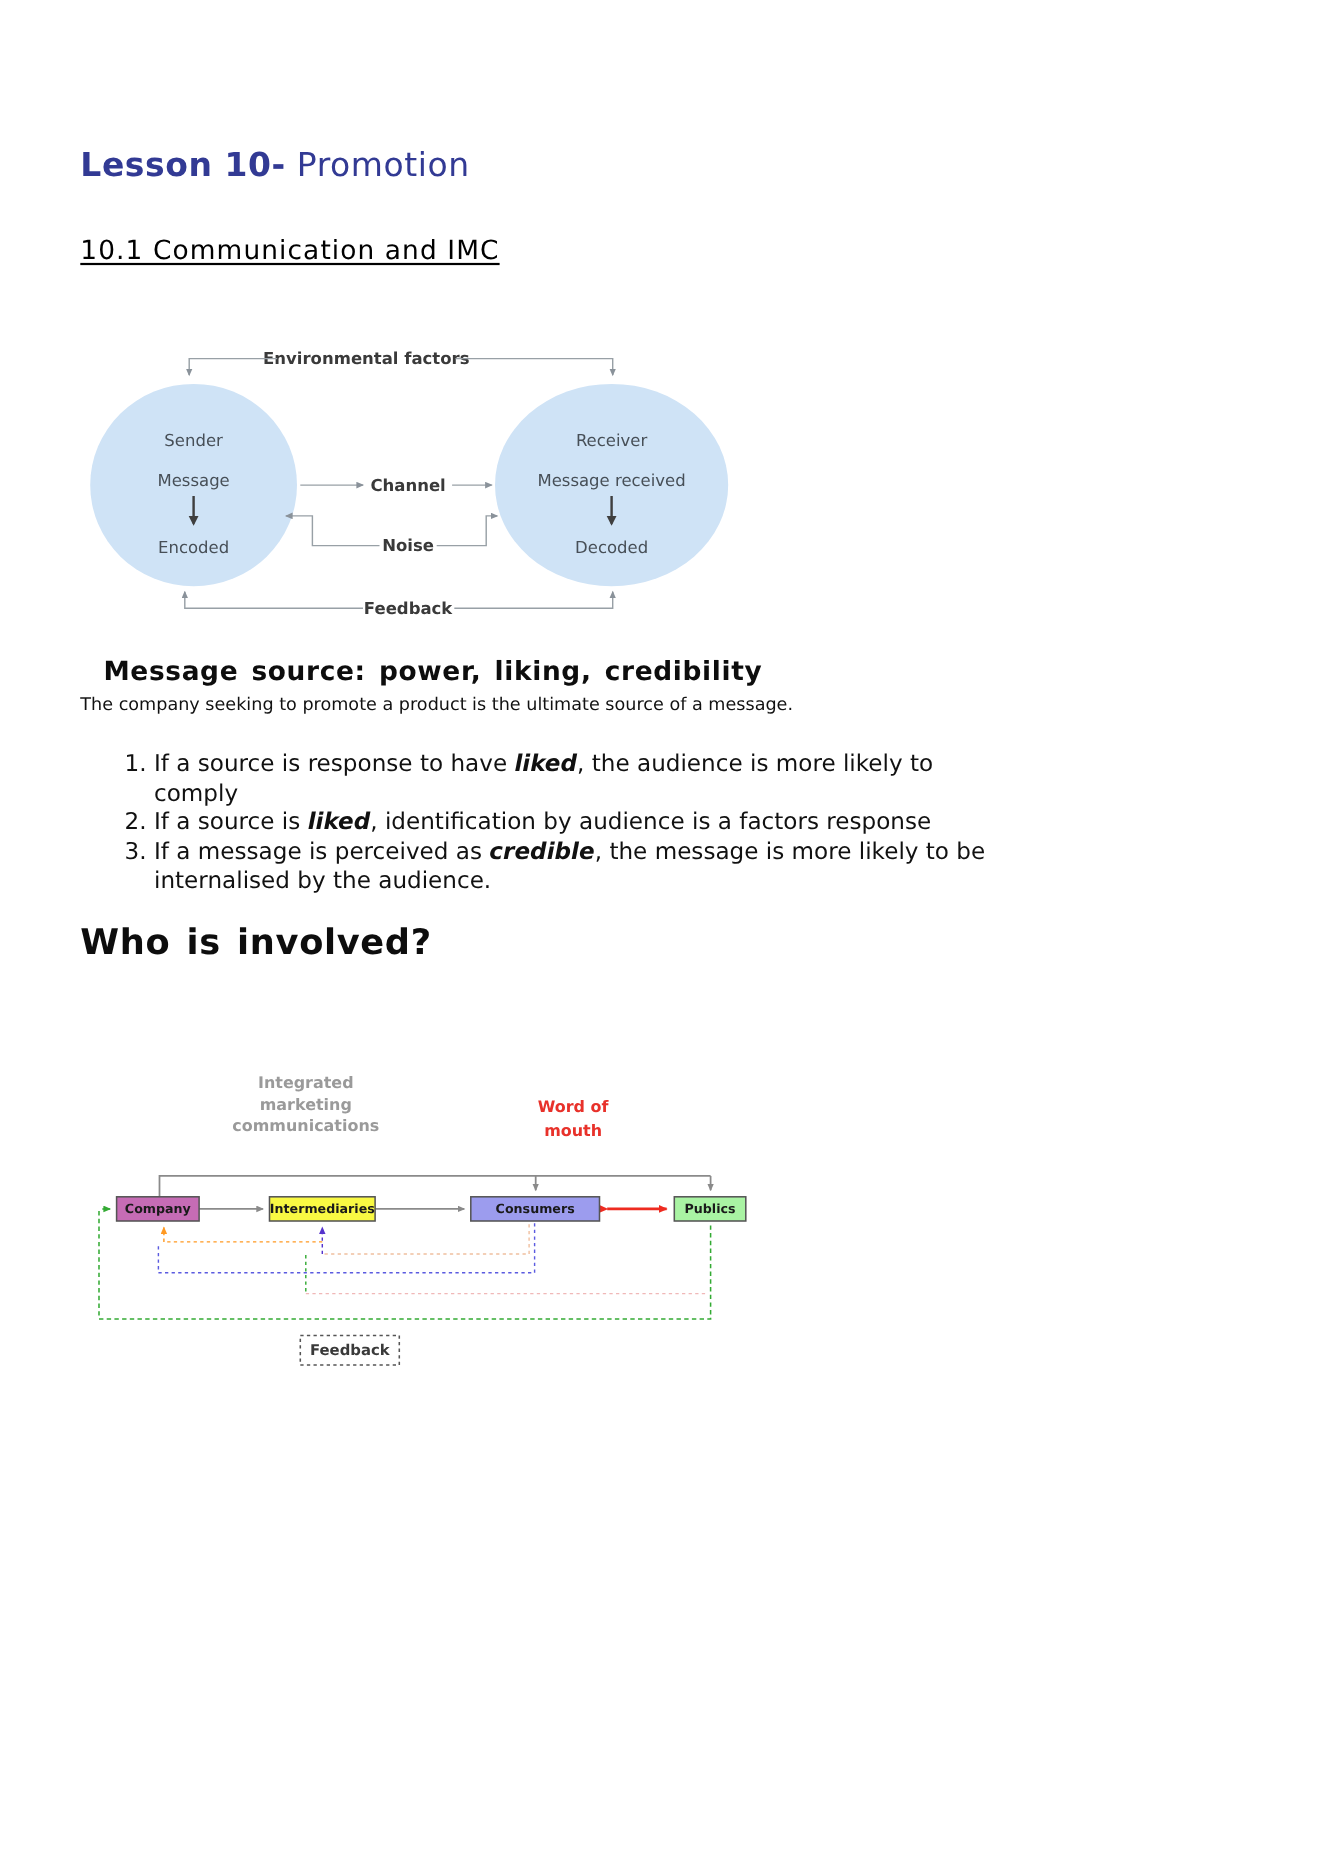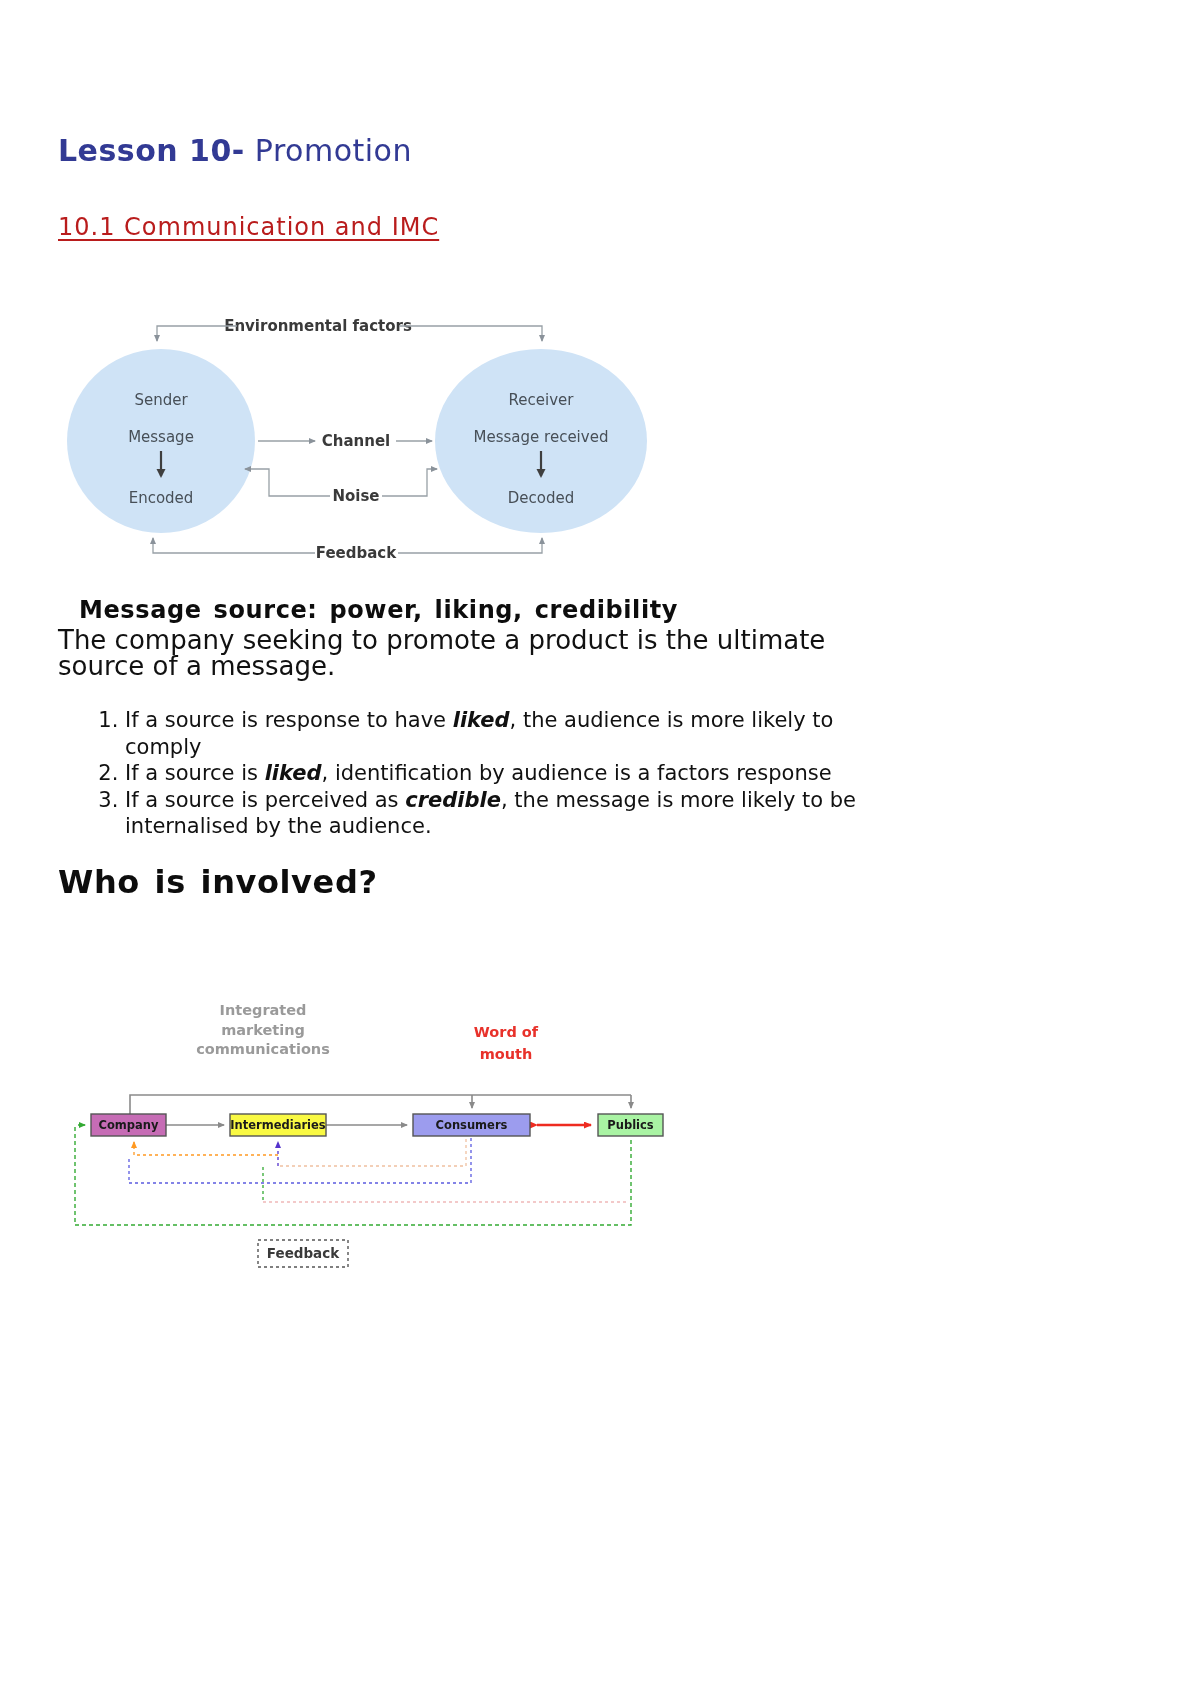--- a/index.html
+++ b/index.html
@@ -5,53 +5,53 @@
   html,body{margin:0;padding:0;background:#ffffff;}
   .page{
     position:relative;
     width:1200px;
     min-height:1698px;
     background:#ffffff;
     font-family:"DejaVu Sans", sans-serif;
     color:#111111;
     overflow:hidden;
   }
-  .content{padding:133px 135px 0 58px;}
+  .content{padding:133px 135px 0 73px;}
   h1,h2,h3,p{margin:0;}
   h1{
     font-size:30px;
     line-height:36px;
     color:#323a94;
     letter-spacing:0.5px;
     font-weight:700;
   }
   h1 .t-reg{font-weight:400;}
   h2{
     margin-top:44px;
     font-size:24px;
     line-height:28px;
     font-weight:400;
     letter-spacing:1px;
-    color:#b91c1c;
+    color:#000000;
     text-decoration:underline;
     text-underline-offset:4px;
   }
   h3{
     font-weight:700;
     color:#0d0d0d;
     letter-spacing:0.6px;
     word-spacing:3px;
   }
   .h-process{margin-top:33px;font-size:23px;line-height:27px;}
   .h-msg{margin-top:12px;font-size:24px;line-height:28px;margin-left:21px;}
   .h-who{margin-top:28px;font-size:32px;line-height:28px;}
   .intro{
     margin-top:3px;
     width:812px;
-    font-size:26px;
+    font-size:16px;
     line-height:26px;
   }
   ol.points{
     margin:28px 0 0 0;
     padding-left:67px;
     width:790px;
   }
   ol.points li{
     font-size:21px;
     line-height:26.5px;
@@ -118,21 +118,21 @@
       <path d="M345,274 L489,274 L489,259" fill="none" stroke="#98a0a6" stroke-width="1.3" marker-end="url(#m1-gray)"></path>
     </svg>
 
     <h3 class="h-msg">Message source: power, liking, credibility</h3>
 
     <p class="intro">The company seeking to promote a product is the ultimate source of a message.</p>
 
     <ol class="points">
       <li><span>If a source is response to have </span><strong><em>liked</em></strong><span>, the audience is more likely to comply</span></li>
       <li><span>If a source is </span><strong><em>liked</em></strong><span>, identification by audience is a factors response</span></li>
-      <li><span>If a source is perceived as </span><strong><em>credible</em></strong><span>, the message is more likely to be internalised by the audience.</span></li>
+      <li><span>If a message is perceived as </span><strong><em>credible</em></strong><span>, the message is more likely to be internalised by the audience.</span></li>
     </ol>
 
     <h3 class="h-who">Who is involved?</h3>
 
     <svg id="diagram2" class="diag" width="620" height="390" viewBox="0 0 620 390">
       <defs>
         <marker id="m2-gray" markerWidth="8" markerHeight="8" refX="6" refY="3" orient="auto" markerUnits="userSpaceOnUse">
           <path d="M0,0 L7,3 L0,6 Z" fill="#8a8a8a"></path>
         </marker>
         <marker id="m2-red" markerWidth="10" markerHeight="10" refX="7" refY="3.5" orient="auto" markerUnits="userSpaceOnUse">

